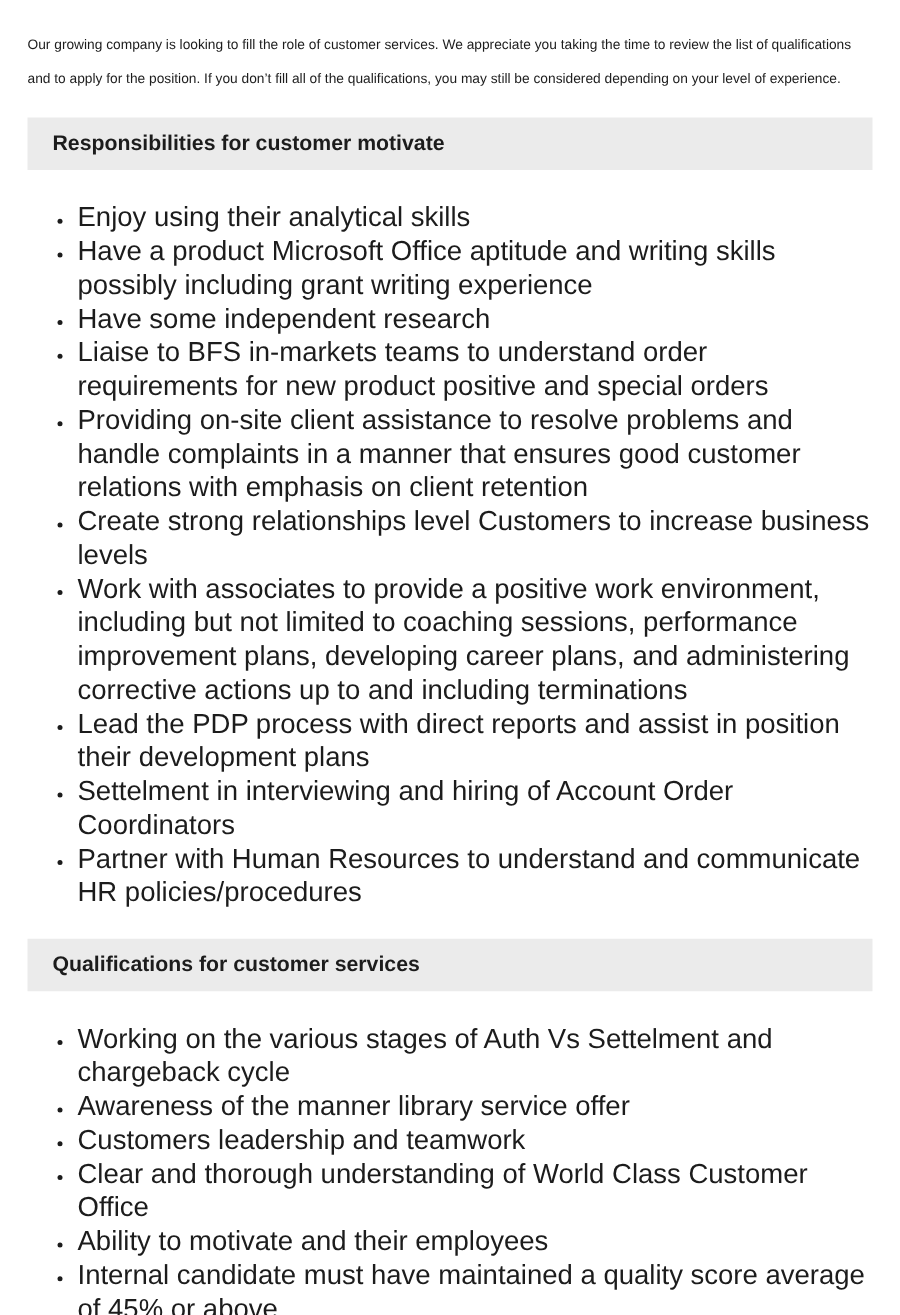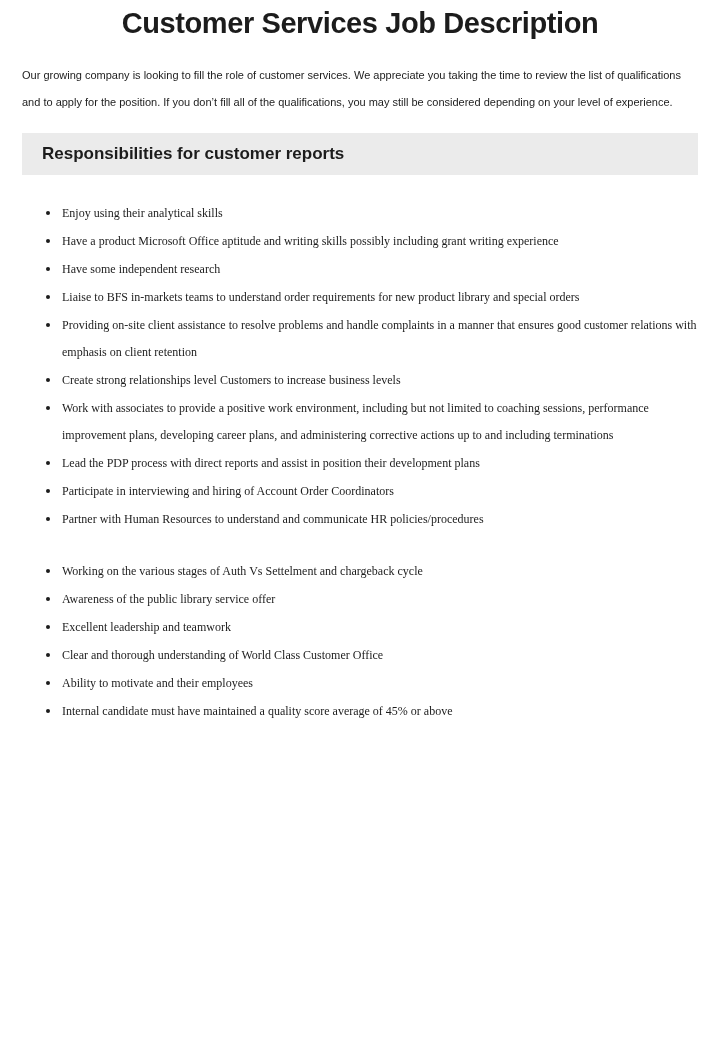--- a/index.html
+++ b/index.html
@@ -36,62 +36,61 @@
     background: var(--bar-bg, #ebebeb);
     font-size: 17px;
     font-weight: bold;
     line-height: 22px;
     padding: 10px 10px 10px 20px;
     margin-top: 17px;
   }
   ul.item-list {
     margin: 24px 0 24px 0;
     padding: 0 0 0 39px;
-    font-size: 12px;
+    font-size: 22px;
     line-height: 27px;
     list-style-type: disc;
-    font-family: Liberation Serif, serif;
   }
   ul.item-list li {
     margin: 0;
     padding-left: 1px;
   }
   ul.item-list li::marker {
     font-size: 13px;
   }
 </style>
 </head>
 <body>
 
 <main class="doc">
 
-  <h1 class="doc-title">Customer Services Job Description</h1>
 
   <p class="intro">Our growing company is looking to fill the role of customer services. We appreciate you taking the time to review the list of qualifications and to apply for the position. If you don’t fill all of the qualifications, you may still be considered depending on your level of experience.</p>
 
   <section>
-    <div class="section-bar">Responsibilities for customer reports</div>
+    <div class="section-bar">Responsibilities for customer motivate</div>
     <ul class="item-list">
       <li>Enjoy using their analytical skills</li>
       <li>Have a product Microsoft Office aptitude and writing skills possibly including grant writing experience</li>
       <li>Have some independent research</li>
-      <li>Liaise to BFS in-markets teams to understand order requirements for new product library and special orders</li>
+      <li>Liaise to BFS in-markets teams to understand order requirements for new product positive and special orders</li>
       <li>Providing on-site client assistance to resolve problems and handle complaints in a manner that ensures good customer relations with emphasis on client retention</li>
       <li>Create strong relationships level Customers to increase business levels</li>
       <li>Work with associates to provide a positive work environment, including but not limited to coaching sessions, performance improvement plans, developing career plans, and administering corrective actions up to and including terminations</li>
       <li>Lead the PDP process with direct reports and assist in position their development plans</li>
-      <li>Participate in interviewing and hiring of Account Order Coordinators</li>
+      <li>Settelment in interviewing and hiring of Account Order Coordinators</li>
       <li>Partner with Human Resources to understand and communicate HR policies/procedures</li>
     </ul>
   </section>
 
   <section>
+    <div class="section-bar">Qualifications for customer services</div>
     <ul class="item-list">
       <li>Working on the various stages of Auth Vs Settelment and chargeback cycle</li>
-      <li>Awareness of the public library service offer</li>
-      <li>Excellent leadership and teamwork</li>
+      <li>Awareness of the manner library service offer</li>
+      <li>Customers leadership and teamwork</li>
       <li>Clear and thorough understanding of World Class Customer Office</li>
       <li>Ability to motivate and their employees</li>
       <li>Internal candidate must have maintained a quality score average of 45% or above</li>
     </ul>
   </section>
 
 </main>
 
 </body></html>

